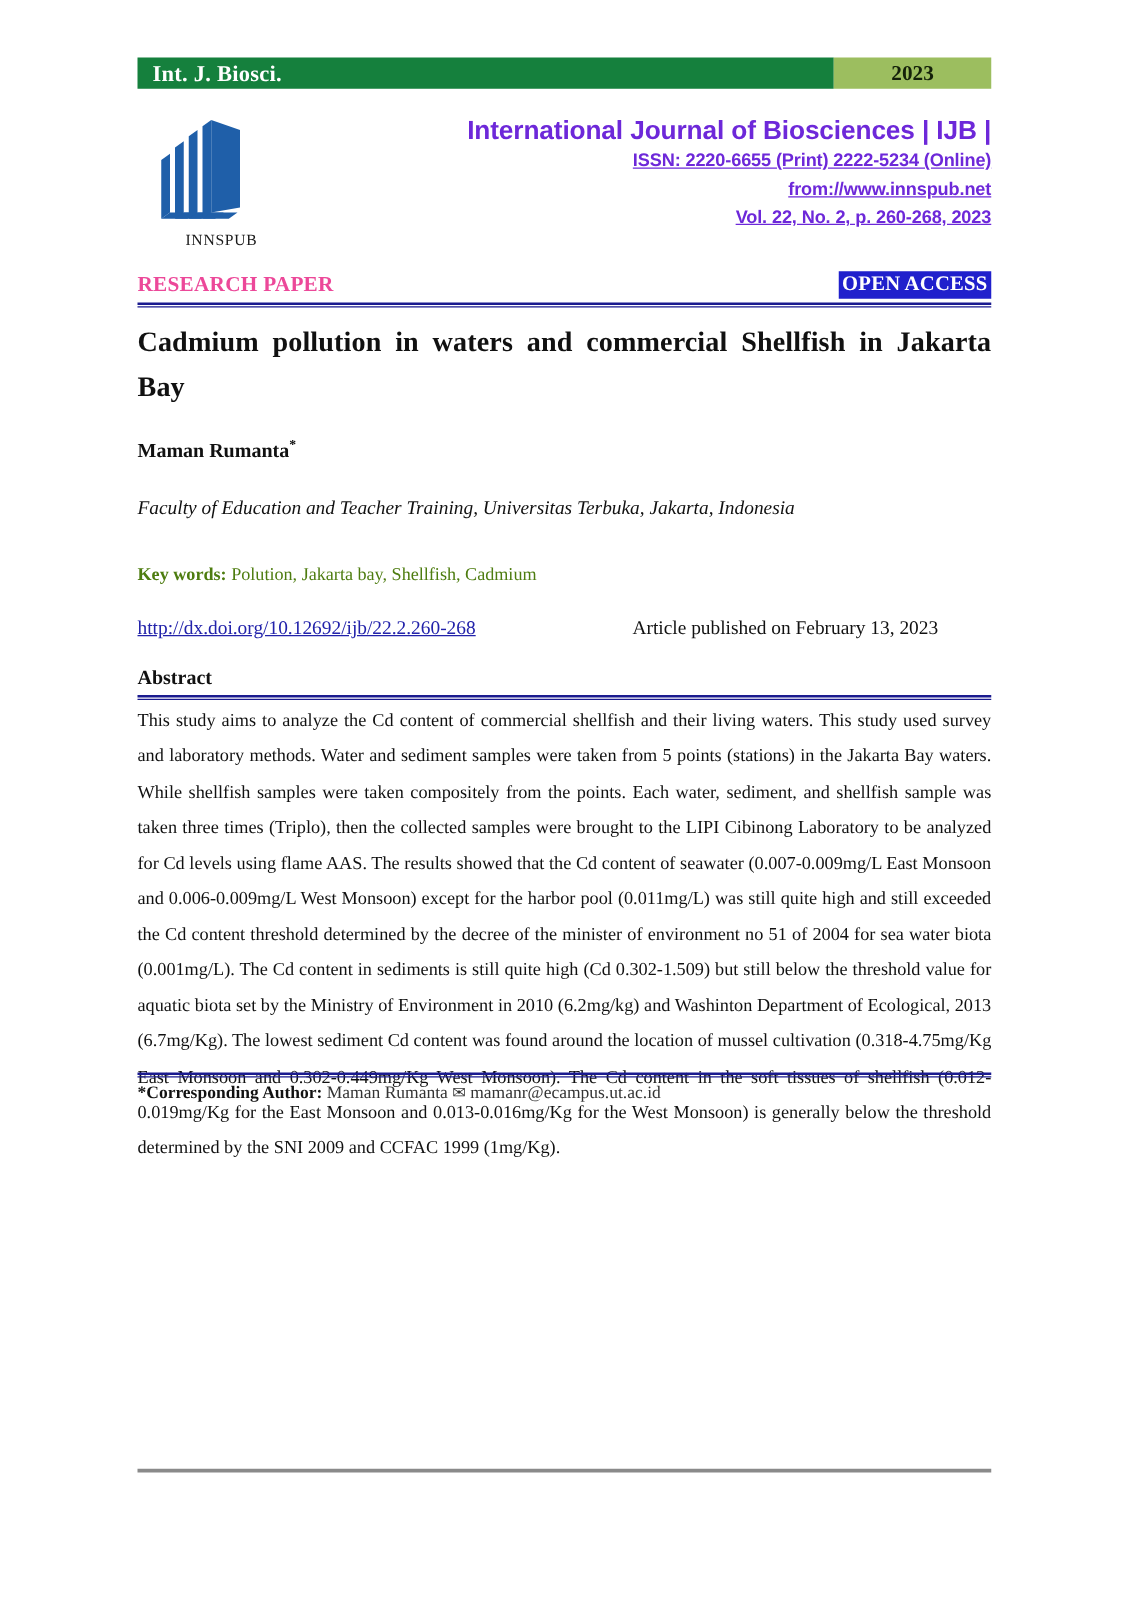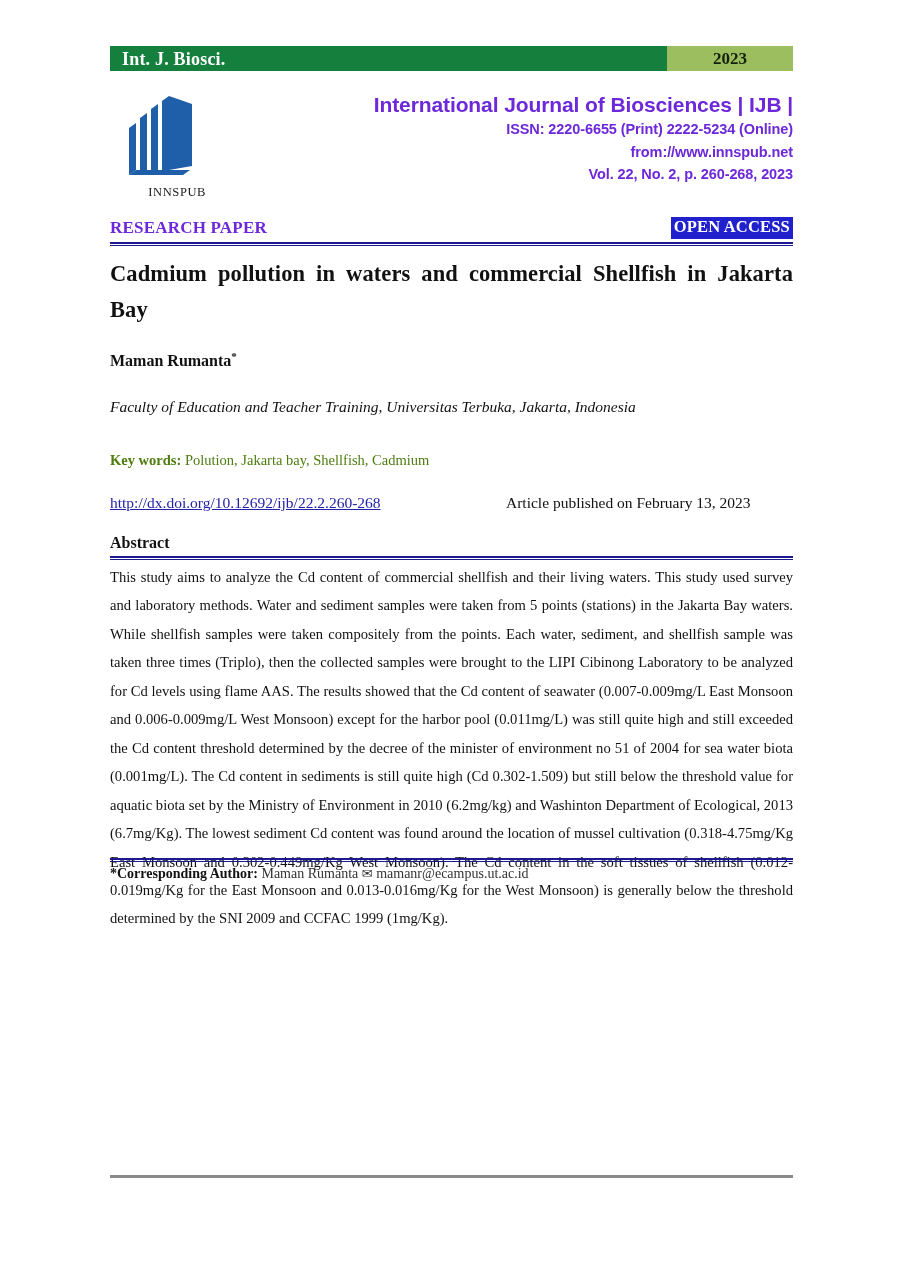--- a/index.html
+++ b/index.html
@@ -99,38 +99,39 @@
   }
   .mh-title {
     font-size: 21px;
     line-height: 1.25;
     letter-spacing: -0.1px;
   }
   .mh-sub {
     font-size: 14.5px;
     line-height: 1.55;
     letter-spacing: -0.1px;
+    text-decoration: underline;
   }
 
   
   .rp-row {
     position: absolute;
     left: 110px;
     top: 218px;
     width: 683px;
     height: 26px;
   }
   .rp-label {
     position: absolute;
     left: 0;
     top: 0;
     font-family: "Liberation Serif", serif;
     font-weight: bold;
     font-size: 17px;
-    color: #6d28d9;
+    color: #ec4899;
     letter-spacing: 0.2px;
   }
   .oa-badge {
     position: absolute;
     right: 0;
     top: -1px;
     background: #2020CC;
     color: #ffffff;
     font-family: "Liberation Serif", serif;
     font-weight: bold;

